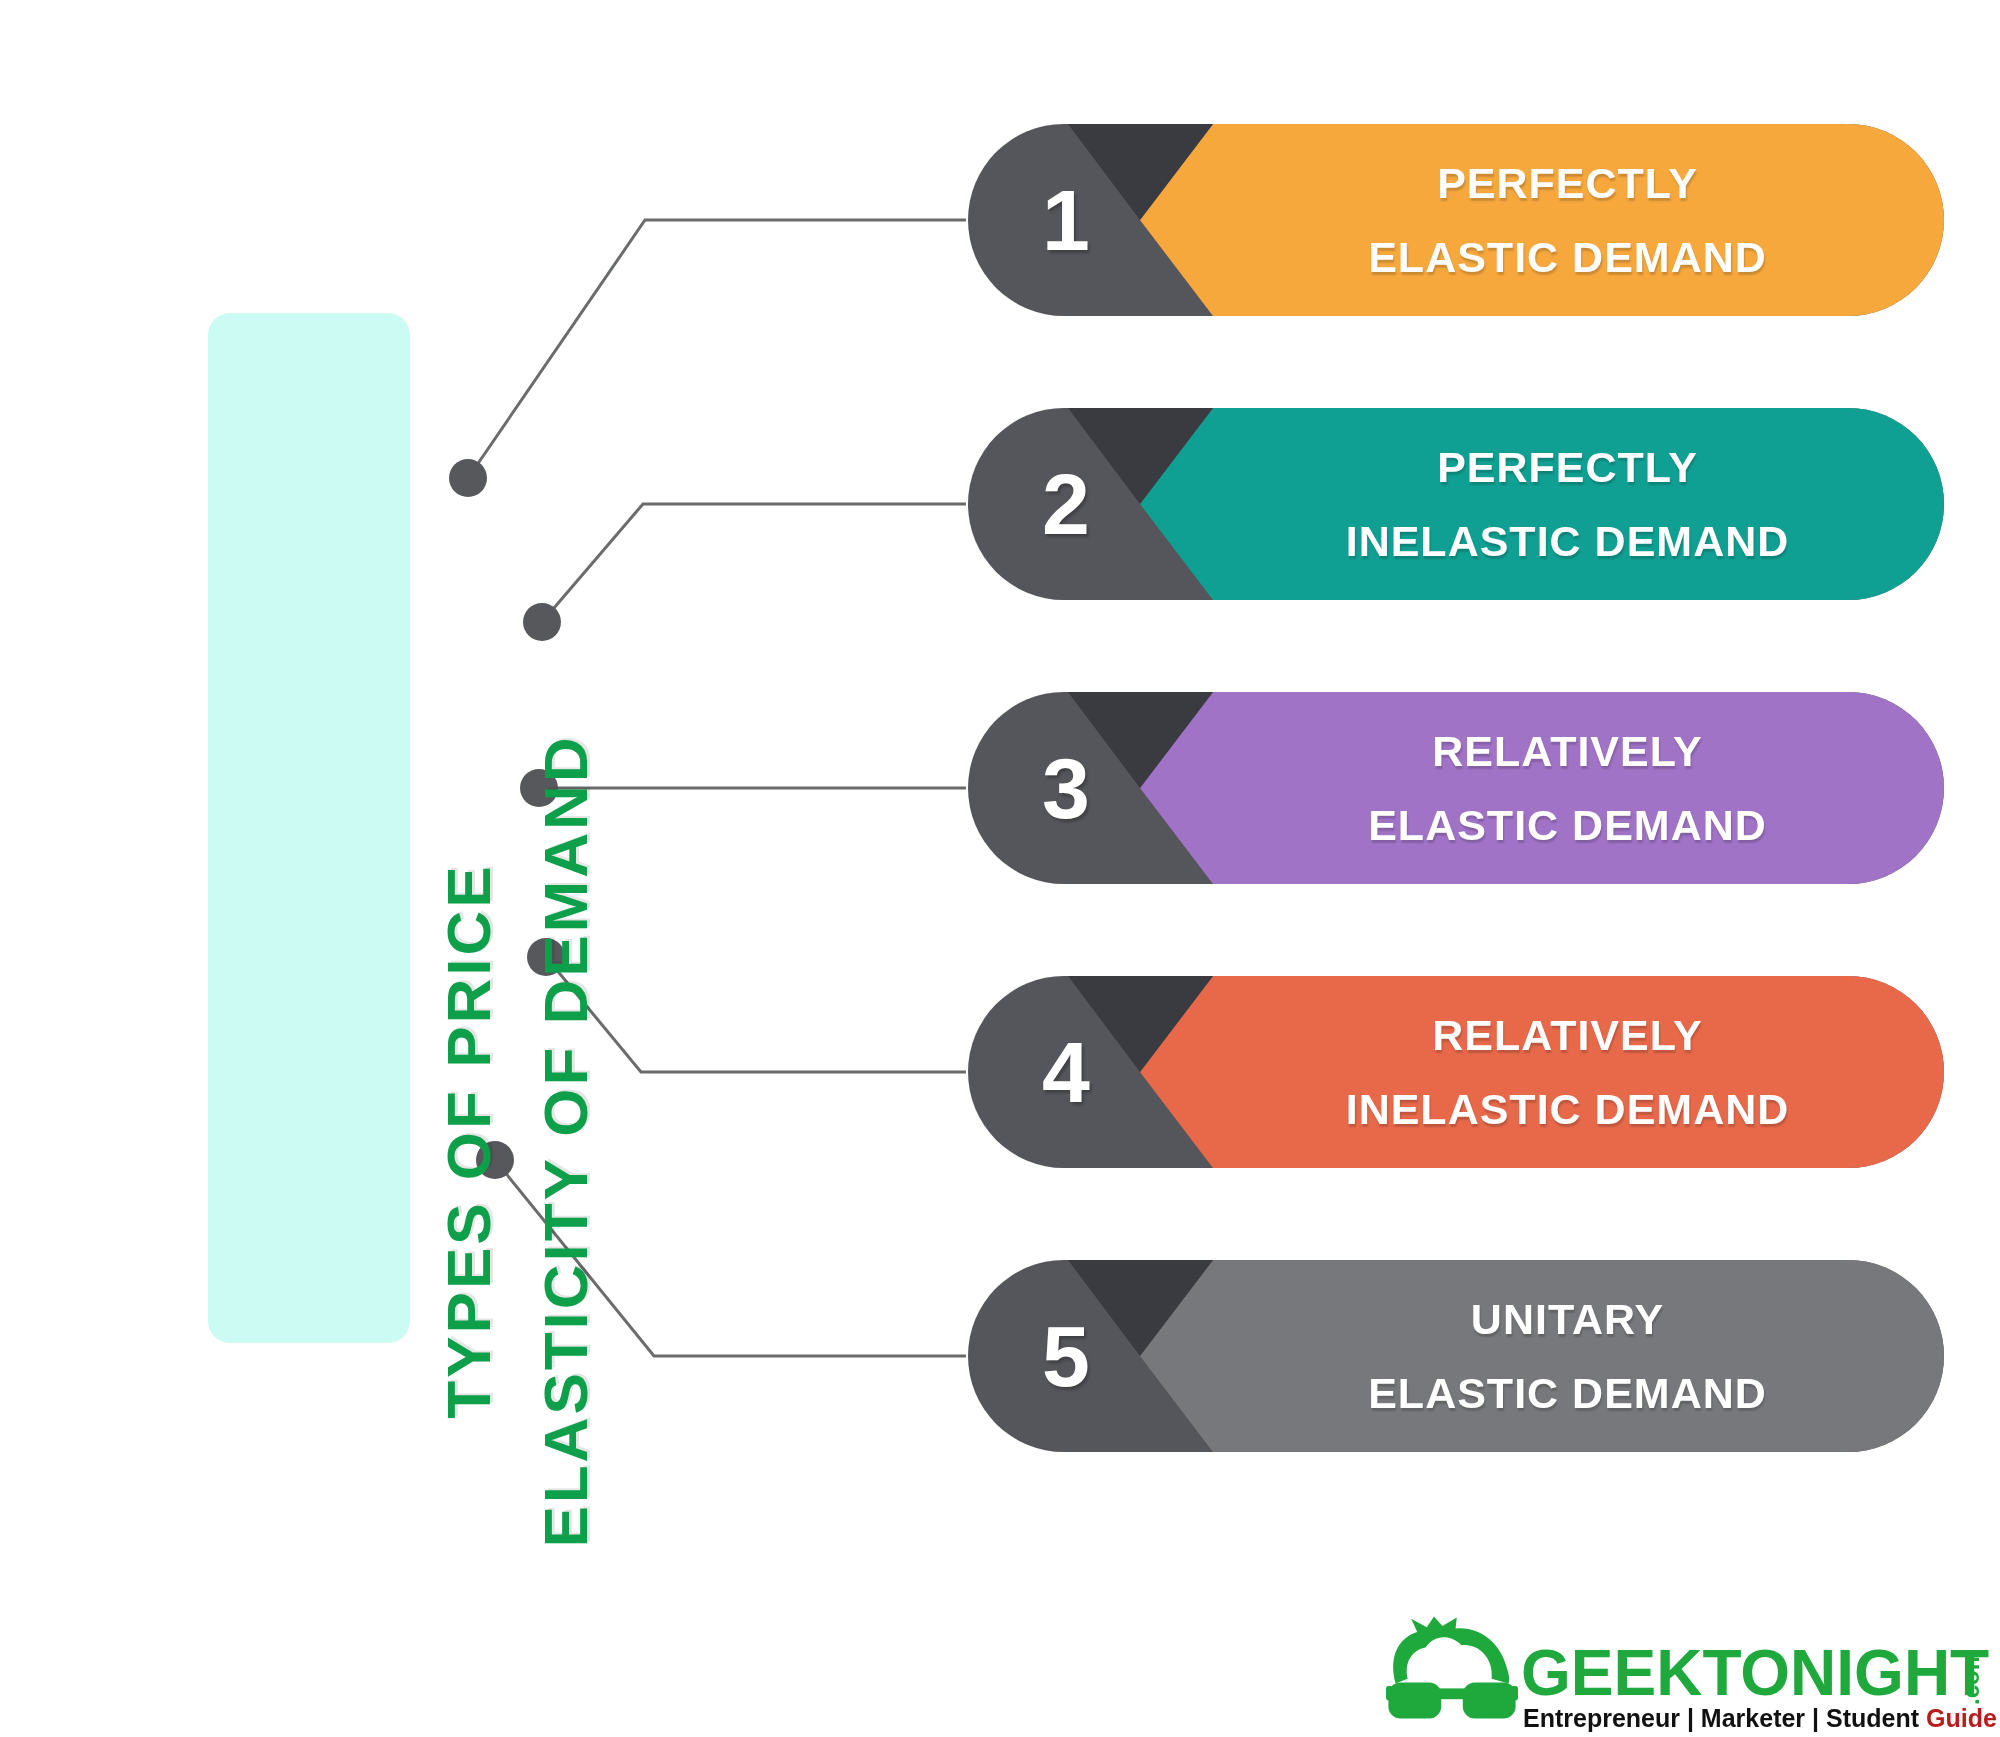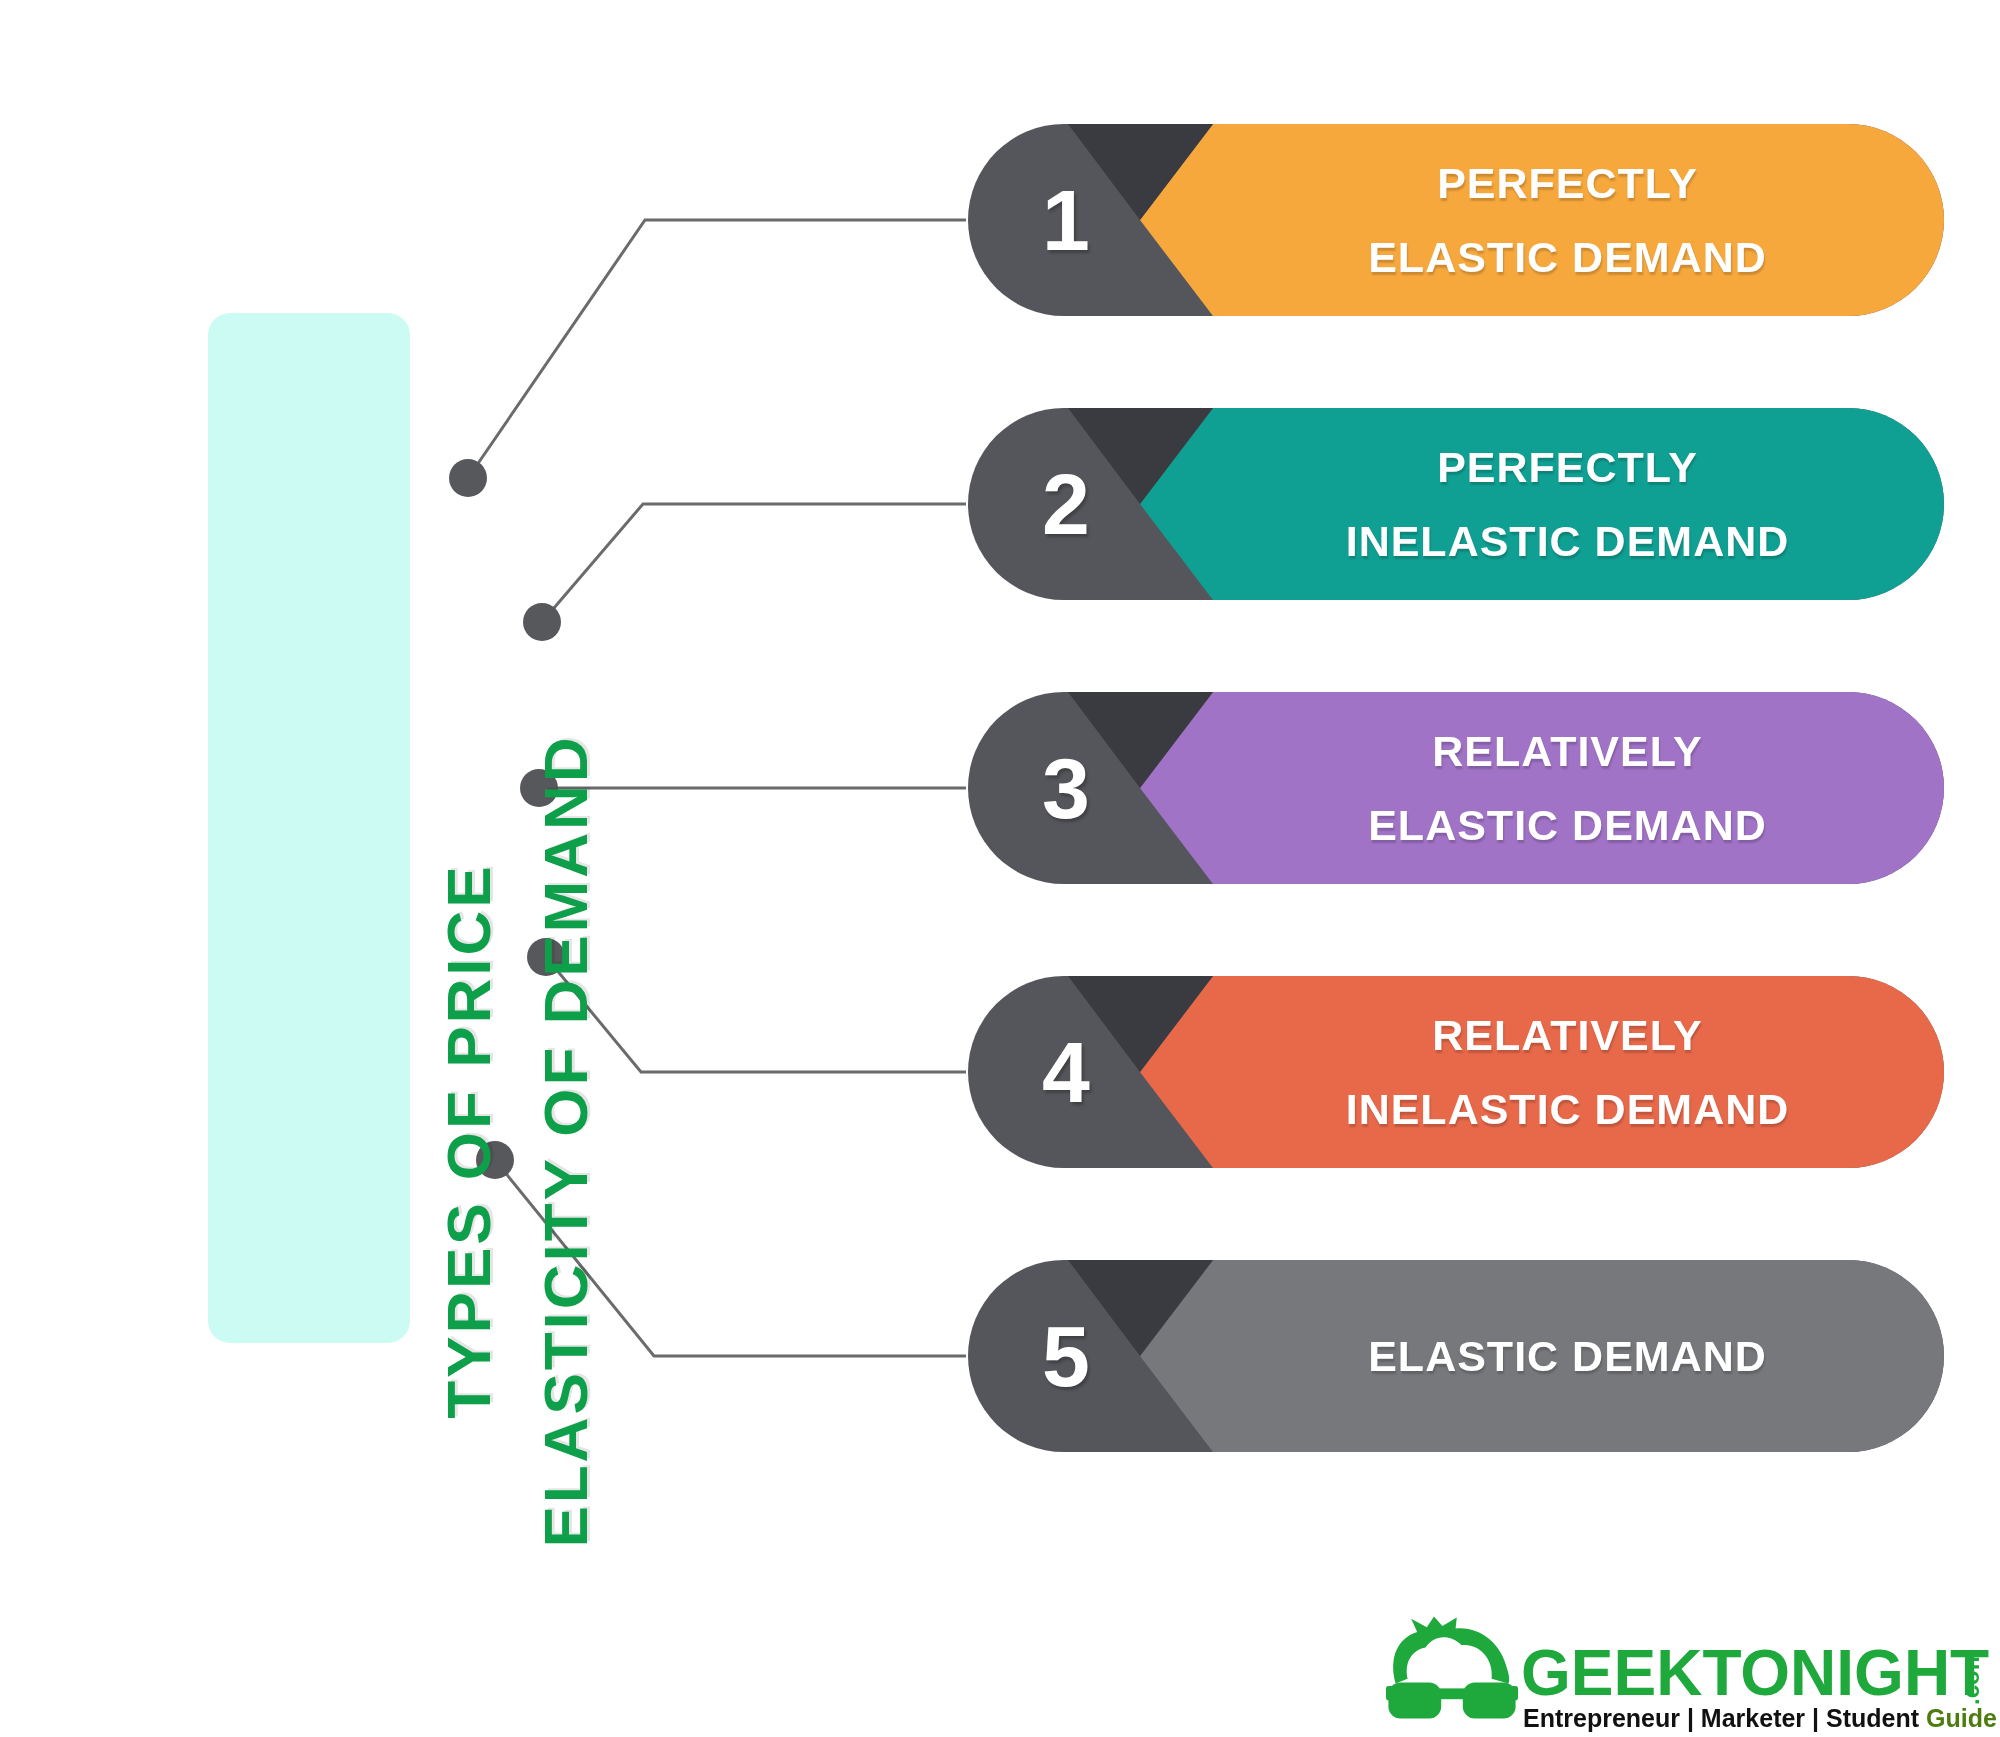--- a/index.html
+++ b/index.html
@@ -137,20 +137,21 @@
       <span>RELATIVELY</span>
       <span>INELASTIC DEMAND</span>
     </div>
   </div>
 
   <div class="pill" style="top: 1260px; background-color: rgb(85, 86, 91);">
     <div class="color-layer" style="background-color: rgb(119, 120, 123);"></div>
     <div class="triangle" style="background-color: rgb(58, 59, 64);"></div>
     <div class="num">5</div>
     <div class="label">
+      <span>UNITARY</span>
       <span>ELASTIC DEMAND</span>
     </div>
   </div>
 
   <div class="logo">
     <svg class="logo-icon" viewBox="0 0 110 100">
       <g fill="#1FA93C">
         <path d="M8 58 C2 36 10 20 26 15 L21 4 L34 11 L40 2 L47 10 L59 3 L58 12
                  C78 10 96 24 101 46 C103 52 103 56 102 58
                  L88 54 C90 36 76 24 63 26 C53 16 39 18 33 28 C22 30 15 40 18 54 Z"></path>
@@ -158,17 +159,17 @@
         <rect x="64" y="57" width="44" height="30" rx="10"></rect>
         <rect x="42" y="62" width="26" height="9"></rect>
         <rect x="0" y="60" width="6" height="12" rx="2"></rect>
         <rect x="104" y="60" width="6" height="12" rx="2"></rect>
       </g>
     </svg>
     <div class="logo-brand" style="color: rgb(31, 169, 60);">GEEKTONIGHT</div>
     <div class="logo-tld" style="color: rgb(31, 169, 60);">.com</div>
     <div class="logo-tagline">
       <span>Entrepreneur | Marketer | Student</span>
-      <span style="color: #4d7c0f;">Guide</span>
+      <span style="color: #b91c1c;">Guide</span>
     </div>
   </div>
 
 </div>
 
 </body></html>

